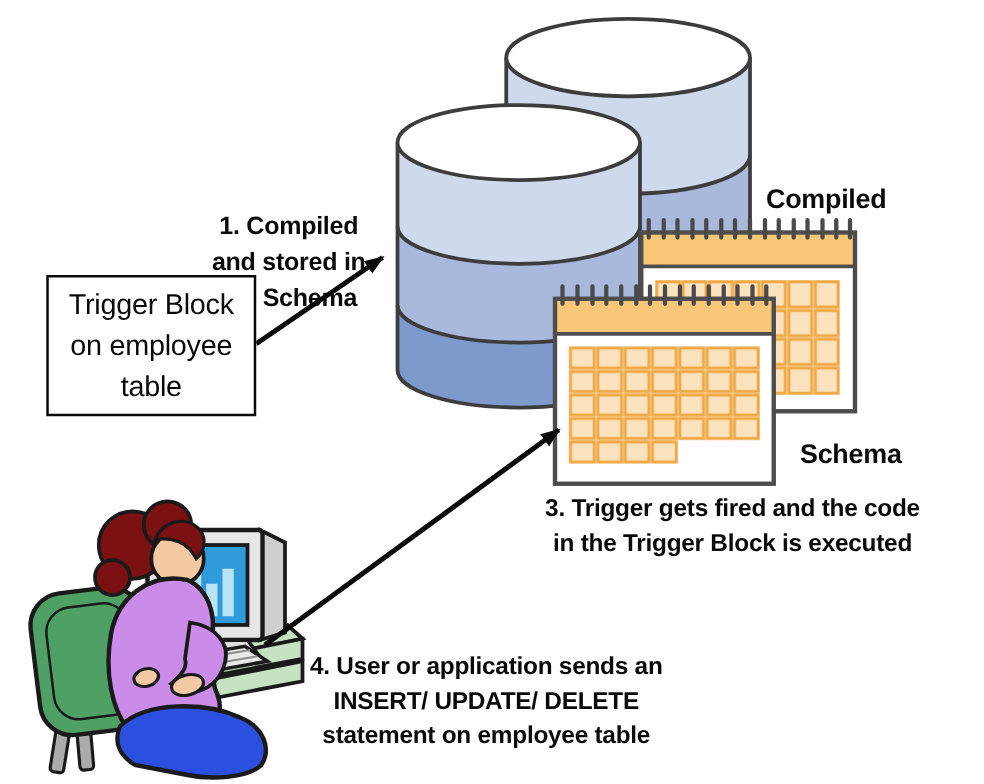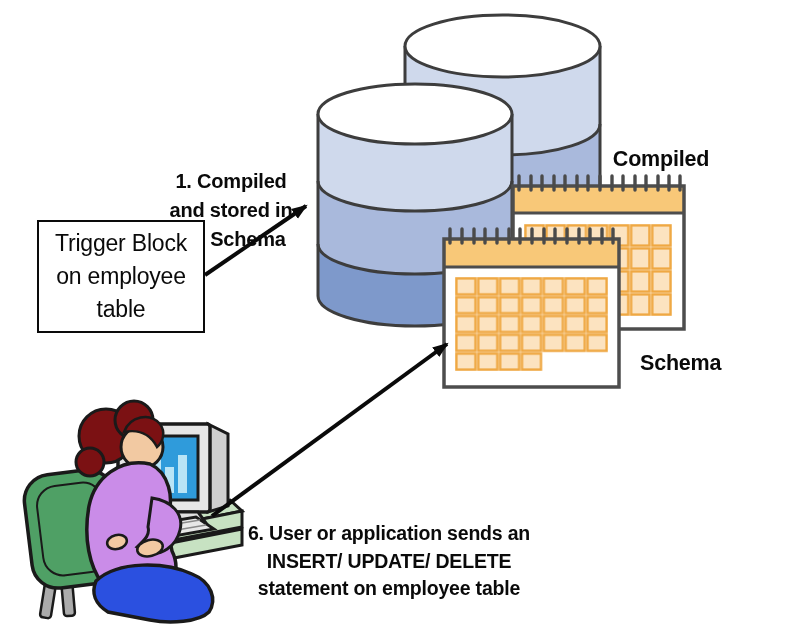--- a/index.html
+++ b/index.html
@@ -139,18 +139,20 @@
 DB Schema</div>
 
   <div id="trigger-box"><span>Trigger Block
 on employee
 table</span></div>
 
   <div class="lbl" id="database-label">Compiled</div>
 
   <div class="lbl" id="tables-label">Schema</div>
 
+  <div class="lbl step-label" id="step3">3. Trigger gets fired and the code
+in the Trigger Block is executed</div>
 
-  <div class="lbl step-label" id="step2">6. User or application sends an
+  <div class="lbl step-label" id="step2">4. User or application sends an
 INSERT/ UPDATE/ DELETE
 statement on employee table</div>
 
 </div>
 
 </body></html>

